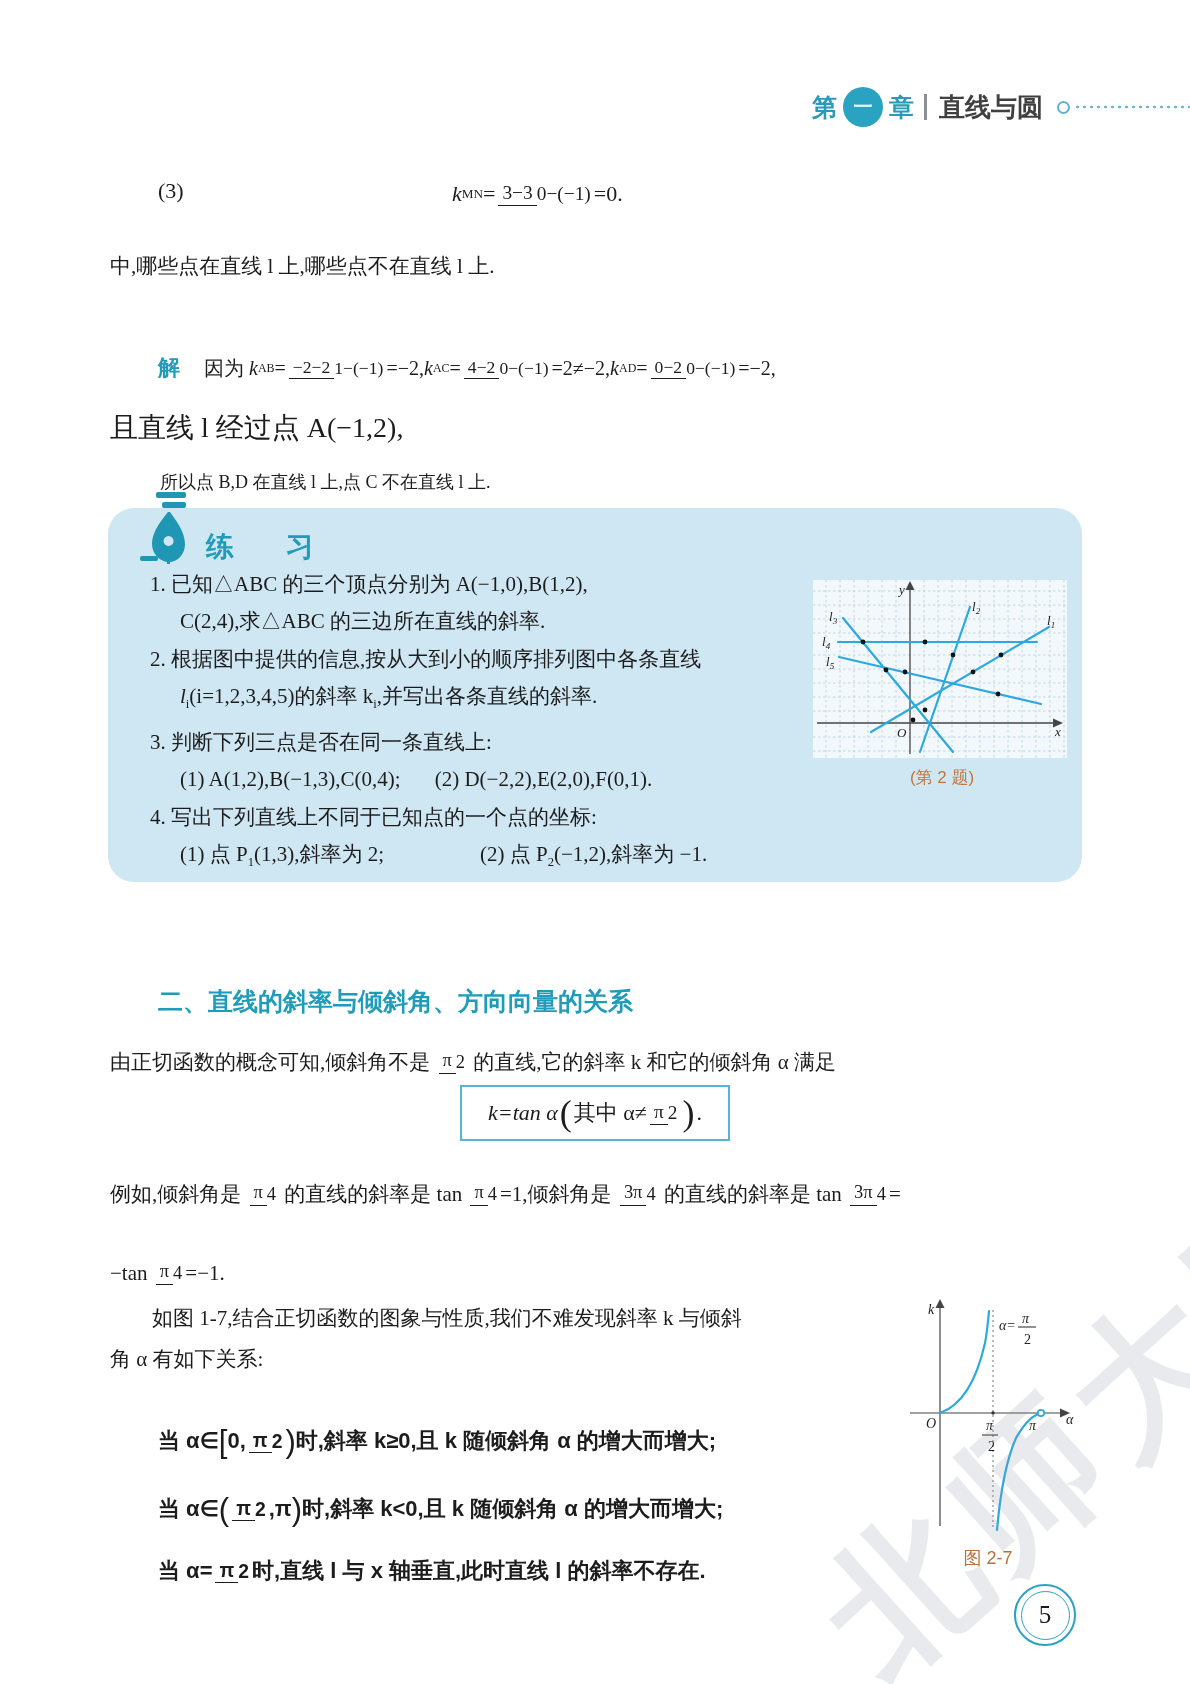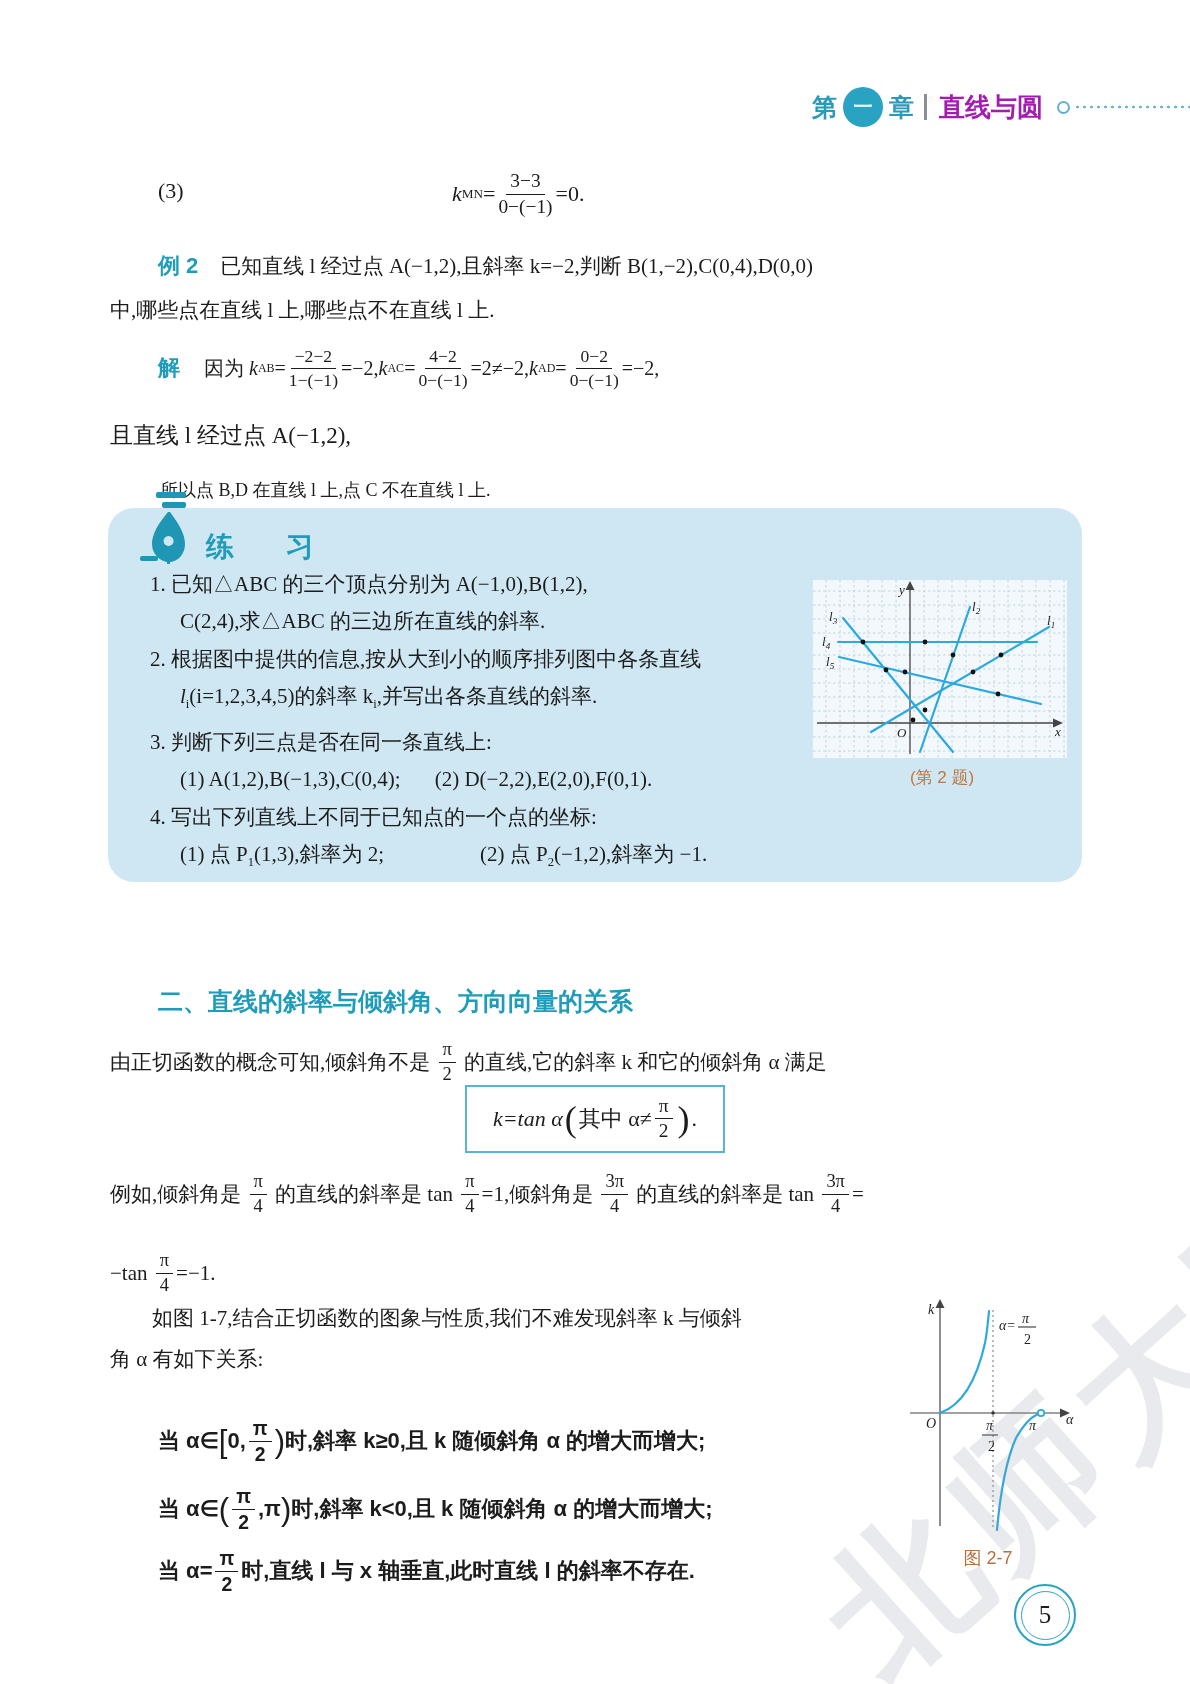--- a/index.html
+++ b/index.html
@@ -5,44 +5,44 @@
   html,body{margin:0;padding:0;background:#9a9a9a;}
   .page{position:relative;width:1190px;height:1684px;background:#ffffff;overflow:hidden;
         font-family:"Liberation Serif",serif;color:#1c1c1c;}
   
   .header{position:absolute;top:84px;left:812px;right:0;height:46px;display:flex;align-items:center;}
   .ch-zi{font-family:"Liberation Sans",sans-serif;font-weight:bold;font-size:25px;color:#2b9ab8;}
   .ch-circle{width:40px;height:40px;border-radius:50%;background:#2aa3c2;color:#fff;display:flex;
              align-items:center;justify-content:center;font-family:"Liberation Sans",sans-serif;
              font-weight:bold;font-size:19px;margin:0 6px;}
   .ch-div{width:3px;height:26px;background:#8a8f94;margin:0 12px 0 10px;}
-  .ch-title{font-family:"Liberation Sans",sans-serif;font-weight:bold;font-size:26px;color:#a21caf;}
+  .ch-title{font-family:"Liberation Sans",sans-serif;font-weight:bold;font-size:26px;color:#404040;}
   .ch-ring{width:9px;height:9px;border:2px solid #5fb3cc;border-radius:50%;margin:0 4px 0 14px;}
   .ch-dots{flex:1;height:4px;background-image:radial-gradient(circle,#6fb9d0 1.3px,transparent 1.6px);
            background-size:7px 4px;background-repeat:repeat-x;background-position:0 50%;}
   
   .row{display:flex;align-items:center;white-space:pre;}
-  .frac{display:inline-flex;flex-direction:column;align-items:center;line-height:1.15;
+  .frac{display:inline-flex;flex-direction:row;align-items:center;line-height:1.15;
         font-size:0.88em;margin:0 3px;text-align:center;}
   .frac .fn{border-bottom:1.4px solid currentColor;padding:0 4px 1px;}
   .frac .fd{padding-top:1px;}
   sub{font-size:0.6em;}
   .it{font-style:italic;}
   .teal-lbl{font-family:"Liberation Sans",sans-serif;font-weight:bold;color:#1f9cb9;}
   
   .eq3{position:absolute;top:158px;left:110px;width:970px;height:72px;font-size:22px;}
   .eq3 .tag{position:absolute;left:48px;top:20px;}
   .eq3 .formula{position:absolute;left:342px;top:0;height:72px;}
   .ex2{position:absolute;top:244px;left:110px;width:980px;font-size:21px;line-height:44px;}
   .ex2 .l1{padding-left:48px;}
   .ex2 .lbl{margin-right:22px;font-size:22px;}
   .sol{position:absolute;top:332px;left:110px;width:990px;font-size:20px;}
   .sol .r1{height:72px;}
   .sol .lbl{margin-right:24px;font-size:22px;padding-left:48px;}
-  .sol .l2{margin-top:12px;line-height:40px;font-size:23px;}
+  .sol .l2{margin-top:4px;line-height:40px;font-size:28px;}
   .sol .l3{margin-top:14px;line-height:40px;padding-left:50px;font-size:18px;}
   
   .pbox{position:absolute;top:508px;left:108px;width:974px;height:374px;background:#cfe7f3;border-radius:26px;}
   .pen{position:absolute;left:30px;top:-18px;}
   .ptitle{position:absolute;left:98px;top:20px;font-family:"Liberation Sans",sans-serif;font-weight:bold;
           font-size:28px;color:#1f9cb9;letter-spacing:22px;}
   .pitems{position:absolute;left:42px;top:58px;width:700px;font-size:21px;line-height:37.4px;white-space:nowrap;}
   .pitems .cont{padding-left:30px;}
   .gap2{display:inline-block;width:34px;}
   .gap4{display:inline-block;width:96px;}
@@ -95,23 +95,20 @@
   </div>
 
   <div class="eq3">
     <span class="tag">(3)</span>
     <div class="formula row">
       <span class="it">k</span><sub>MN</sub><span>=</span><span class="frac"><span class="fn">3−3</span><span class="fd">0−(−1)</span></span><span>=0.</span>
     </div>
   </div>
 
   <div class="ex2">
-    <div class="l1">
-      <span class="lbl teal-lbl">例 2</span><span>已知直线 l 经过点 A(−1,2),且斜率 k=−2,判断 B(1,−2),C(0,4),D(0,0)</span>
-    </div>
     <div>中,哪些点在直线 l 上,哪些点不在直线 l 上.</div>
   </div>
 
   <div class="sol">
     <div class="row r1">
       <span class="lbl teal-lbl">解</span><span>因为 </span><span class="it">k</span><sub>AB</sub><span>=</span><span class="frac"><span class="fn">−2−2</span><span class="fd">1−(−1)</span></span><span>=−2,</span><span class="it">k</span><sub>AC</sub><span>=</span><span class="frac"><span class="fn">4−2</span><span class="fd">0−(−1)</span></span><span>=2≠−2,</span><span class="it">k</span><sub>AD</sub><span>=</span><span class="frac"><span class="fn">0−2</span><span class="fd">0−(−1)</span></span><span>=−2,</span>
     </div>
     <div class="l2">且直线 l 经过点 A(−1,2),</div>
     <div class="l3">所以点 B,D 在直线 l 上,点 C 不在直线 l 上.</div>
   </div>

